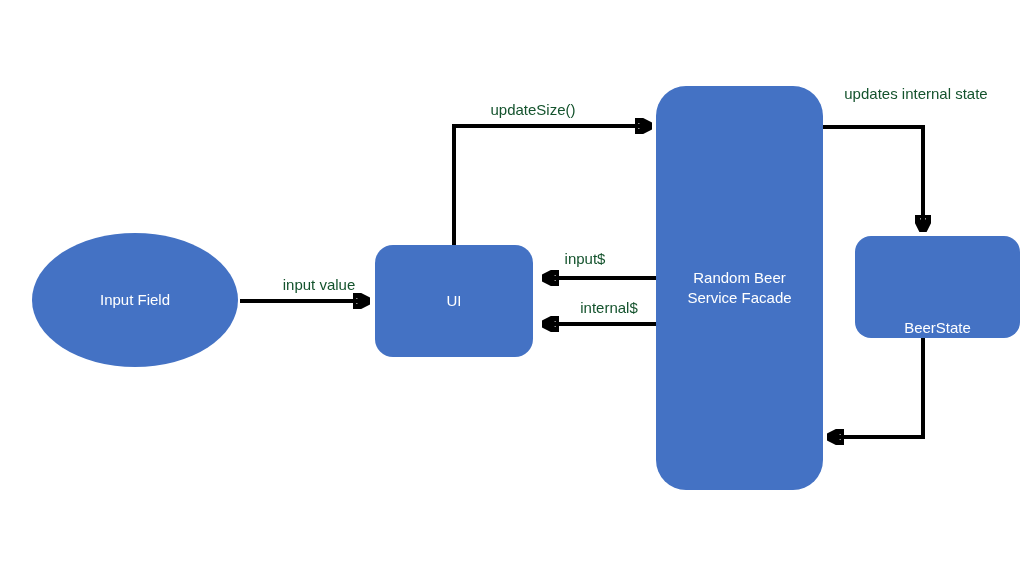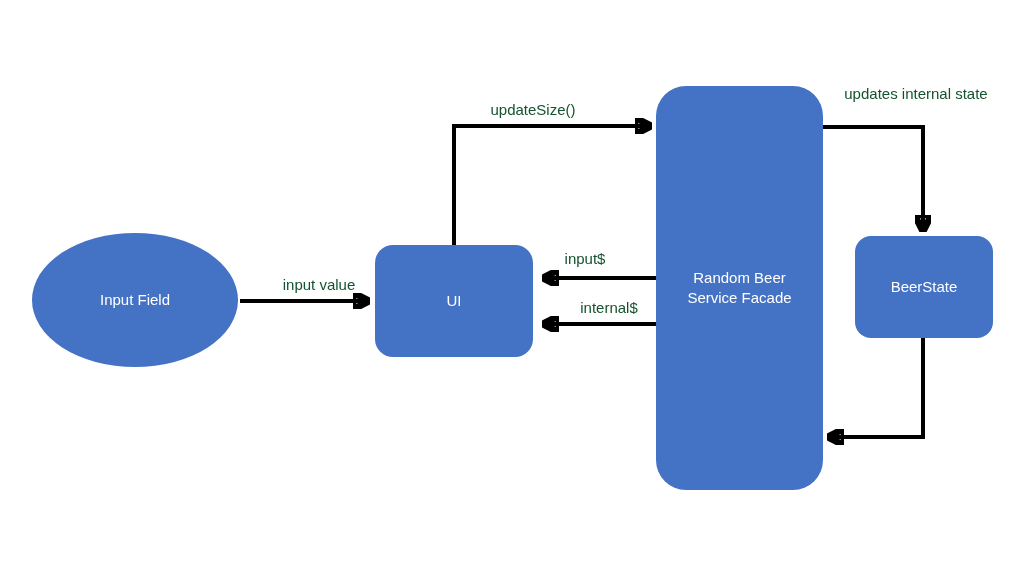--- a/index.html
+++ b/index.html
@@ -48,22 +48,23 @@
     border-radius: 18px;
   }
   .node-facade {
     left: 656px; top: 86px;
     width: 167px; height: 404px;
     border-radius: 30px;
     white-space: pre-line;
   }
   .node-beerstate {
     left: 855px; top: 236px;
-    width: 138px; height: 102px;
+    width: 165px; height: 102px;
     border-radius: 16px;
+    align-items: flex-end;
   }
   .edge-label {
     position: absolute;
     color: #14532d;
     font-size: 15px;
     text-align: center;
     white-space: nowrap;
   }
   .lbl-input-value        { left: 254px; top: 276px; width: 130px; }
   .lbl-update-size        { left: 463px; top: 101px; width: 140px; }

